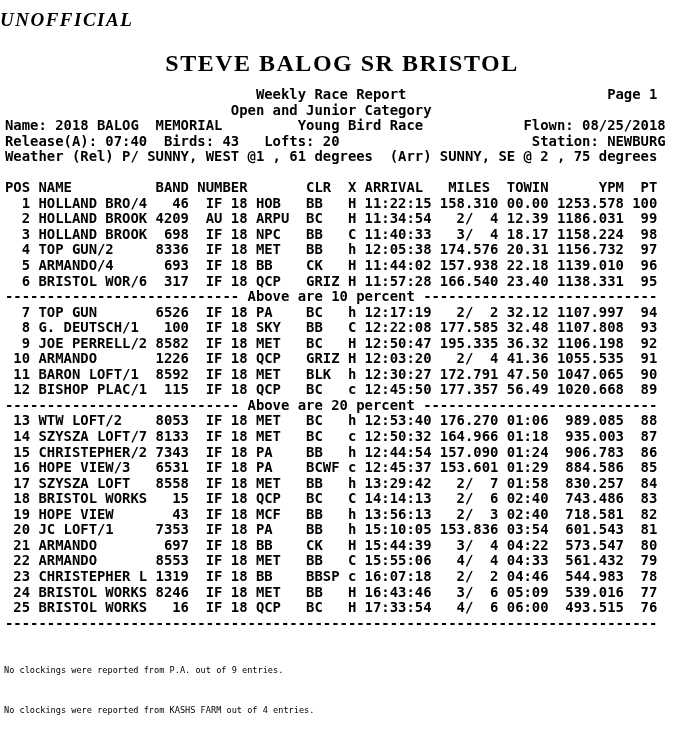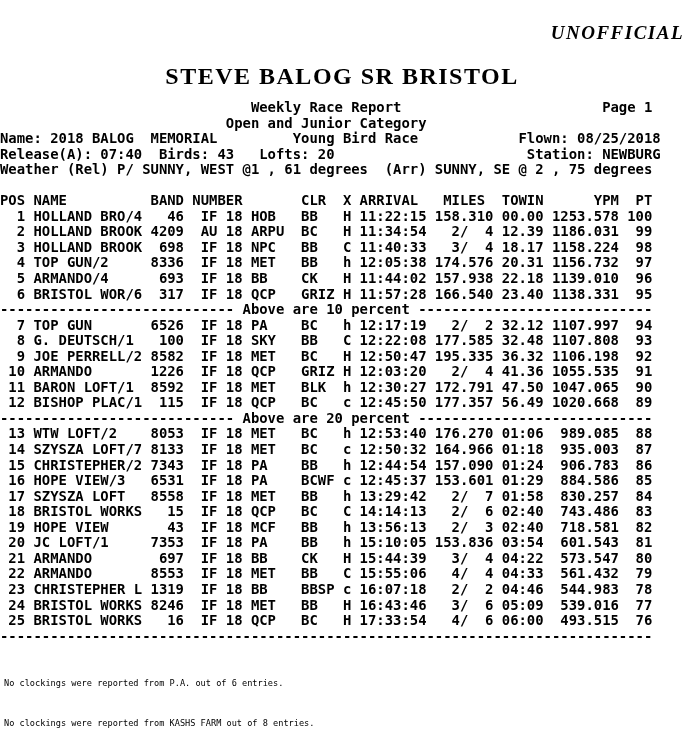--- a/index.html
+++ b/index.html
@@ -2,31 +2,31 @@
 <html><head>
 <meta charset="utf-8">
 <style>
   html,body{margin:0;padding:0;}
   body{
     width:684px;height:737px;overflow:hidden;
     background:#ffffff;color:#000000;
   }
   .page{position:relative;width:684px;height:737px;}
   .unofficial{
-    padding-top:22px;text-align:right;
+    padding-top:9px;text-align:left;
     font-family:"Liberation Serif",serif;font-style:italic;font-weight:600;
     font-size:19px;letter-spacing:1.5px;line-height:22px;
   }
   .main-title{
     margin-top:18px;text-align:center;
     font-family:"Liberation Serif",serif;font-weight:700;
     font-size:24px;letter-spacing:1.5px;line-height:28px;
   }
   .report{
-    margin-top:10px;
+    margin-top:10px;padding-left:5px;
     font-family:"DejaVu Sans Mono",monospace;font-weight:bold;
     font-size:13.9px;line-height:15.55px;white-space:pre;
   }
   .report div{white-space:pre;}
   .footer{
     margin-top:6px;padding-left:4px;
     font-family:"DejaVu Sans Mono",monospace;font-weight:normal;
     font-size:8.6px;line-height:13.4px;white-space:pre;color:#000000;
   }
 </style>
@@ -35,22 +35,22 @@
 
 <div class="page">
 
   <div class="unofficial">UNOFFICIAL</div>
 
   <div class="main-title">STEVE BALOG SR BRISTOL</div>
 
   <div class="report" id="report"><div>                              Weekly Race Report                        Page 1</div><div>                           Open and Junior Category</div><div>Name: 2018 BALOG  MEMORIAL         Young Bird Race            Flown: 08/25/2018</div><div>Release(A): 07:40  Birds: 43   Lofts: 20                       Station: NEWBURG</div><div>Weather (Rel) P/ SUNNY, WEST @1 , 61 degrees  (Arr) SUNNY, SE @ 2 , 75 degrees</div><div> </div><div>POS NAME          BAND NUMBER       CLR  X ARRIVAL   MILES  TOWIN      YPM  PT</div><div>  1 HOLLAND BRO/4   46  IF 18 HOB   BB   H 11:22:15 158.310 00.00 1253.578 100</div><div>  2 HOLLAND BROOK 4209  AU 18 ARPU  BC   H 11:34:54   2/  4 12.39 1186.031  99</div><div>  3 HOLLAND BROOK  698  IF 18 NPC   BB   C 11:40:33   3/  4 18.17 1158.224  98</div><div>  4 TOP GUN/2     8336  IF 18 MET   BB   h 12:05:38 174.576 20.31 1156.732  97</div><div>  5 ARMANDO/4      693  IF 18 BB    CK   H 11:44:02 157.938 22.18 1139.010  96</div><div>  6 BRISTOL WOR/6  317  IF 18 QCP   GRIZ H 11:57:28 166.540 23.40 1138.331  95</div><div>---------------------------- Above are 10 percent ----------------------------</div><div>  7 TOP GUN       6526  IF 18 PA    BC   h 12:17:19   2/  2 32.12 1107.997  94</div><div>  8 G. DEUTSCH/1   100  IF 18 SKY   BB   C 12:22:08 177.585 32.48 1107.808  93</div><div>  9 JOE PERRELL/2 8582  IF 18 MET   BC   H 12:50:47 195.335 36.32 1106.198  92</div><div> 10 ARMANDO       1226  IF 18 QCP   GRIZ H 12:03:20   2/  4 41.36 1055.535  91</div><div> 11 BARON LOFT/1  8592  IF 18 MET   BLK  h 12:30:27 172.791 47.50 1047.065  90</div><div> 12 BISHOP PLAC/1  115  IF 18 QCP   BC   c 12:45:50 177.357 56.49 1020.668  89</div><div>---------------------------- Above are 20 percent ----------------------------</div><div> 13 WTW LOFT/2    8053  IF 18 MET   BC   h 12:53:40 176.270 01:06  989.085  88</div><div> 14 SZYSZA LOFT/7 8133  IF 18 MET   BC   c 12:50:32 164.966 01:18  935.003  87</div><div> 15 CHRISTEPHER/2 7343  IF 18 PA    BB   h 12:44:54 157.090 01:24  906.783  86</div><div> 16 HOPE VIEW/3   6531  IF 18 PA    BCWF c 12:45:37 153.601 01:29  884.586  85</div><div> 17 SZYSZA LOFT   8558  IF 18 MET   BB   h 13:29:42   2/  7 01:58  830.257  84</div><div> 18 BRISTOL WORKS   15  IF 18 QCP   BC   C 14:14:13   2/  6 02:40  743.486  83</div><div> 19 HOPE VIEW       43  IF 18 MCF   BB   h 13:56:13   2/  3 02:40  718.581  82</div><div> 20 JC LOFT/1     7353  IF 18 PA    BB   h 15:10:05 153.836 03:54  601.543  81</div><div> 21 ARMANDO        697  IF 18 BB    CK   H 15:44:39   3/  4 04:22  573.547  80</div><div> 22 ARMANDO       8553  IF 18 MET   BB   C 15:55:06   4/  4 04:33  561.432  79</div><div> 23 CHRISTEPHER L 1319  IF 18 BB    BBSP c 16:07:18   2/  2 04:46  544.983  78</div><div> 24 BRISTOL WORKS 8246  IF 18 MET   BB   H 16:43:46   3/  6 05:09  539.016  77</div><div> 25 BRISTOL WORKS   16  IF 18 QCP   BC   H 17:33:54   4/  6 06:00  493.515  76</div><div>------------------------------------------------------------------------------</div></div>
 
   <div class="footer">
-    <div>No clockings were reported from P.A. out of 6 entries.</div>
-    <div>No clockings were reported from KASHS FARM out of 8 entries.</div>
+    <div>No clockings were reported from P.A. out of 9 entries.</div>
+    <div>No clockings were reported from KASHS FARM out of 4 entries.</div>
     
     
     
     
     
   </div>
 
 </div>
 
 </body></html>

